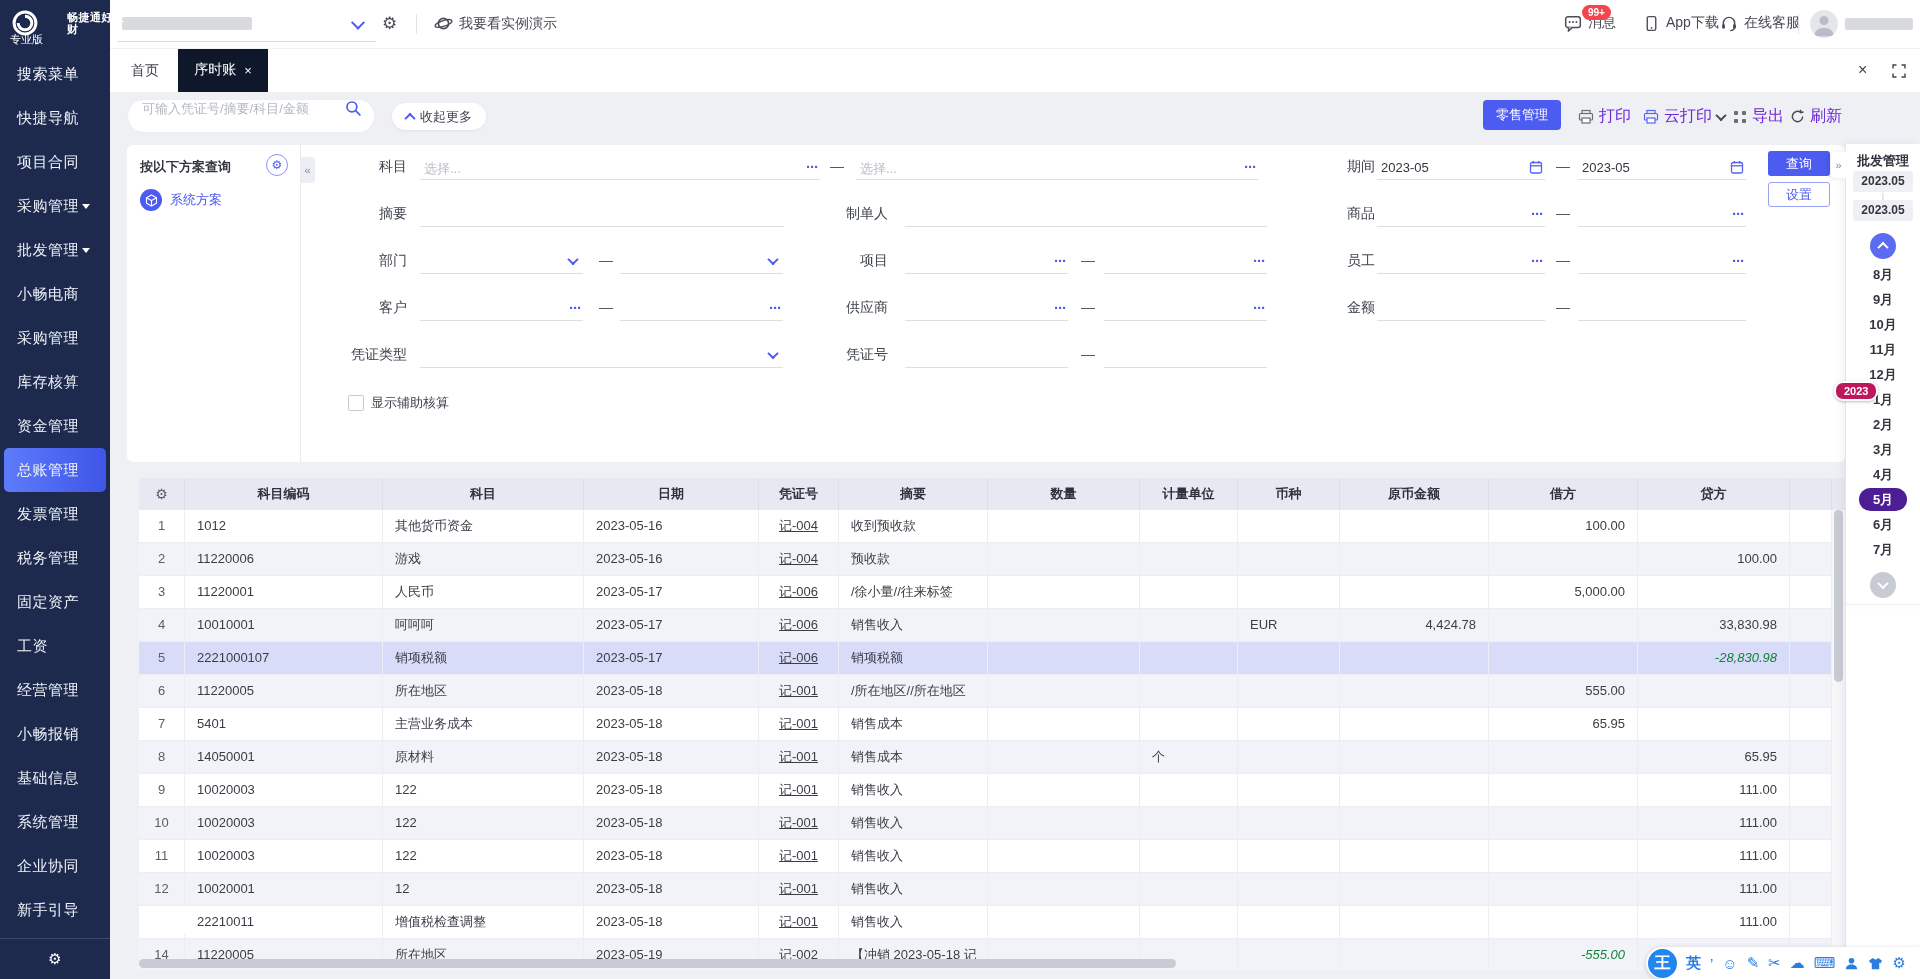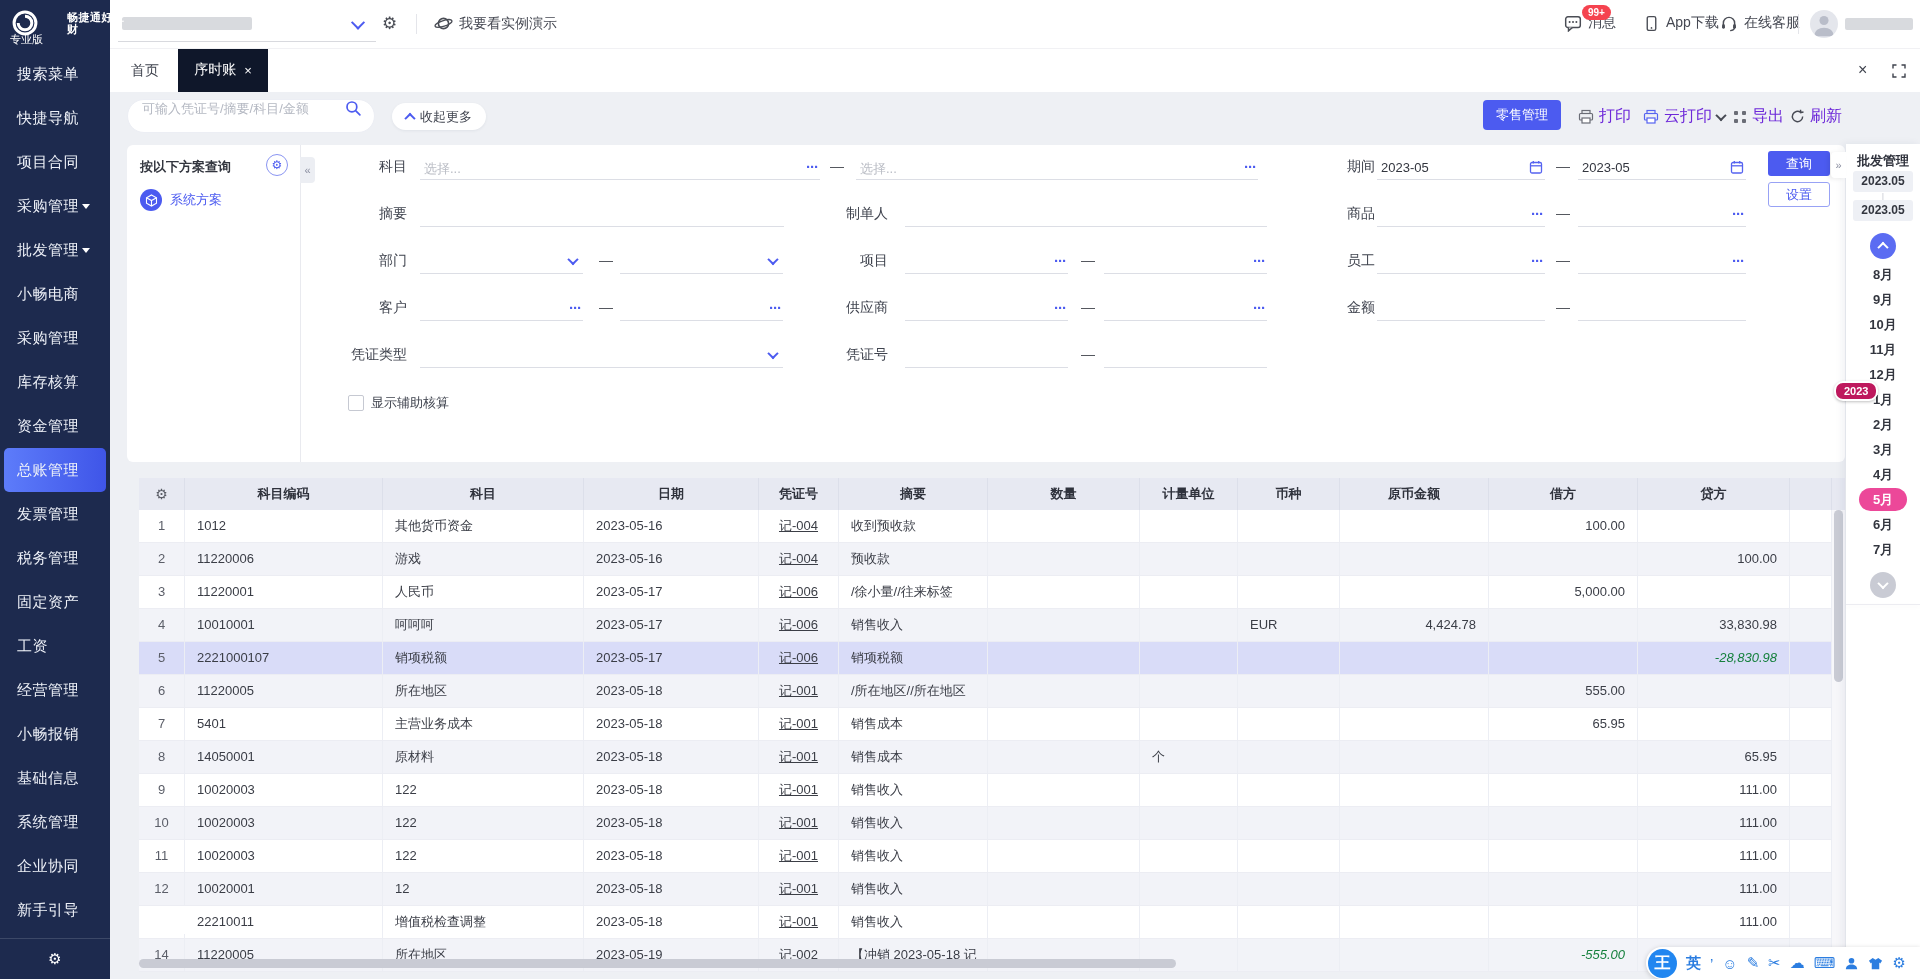--- a/index.html
+++ b/index.html
@@ -89,21 +89,21 @@
   .period-handle{position:absolute;left:-15px;top:8px;width:15px;height:26px;background:#fff;border-radius:4px 0 0 4px;box-shadow:-3px 1px 4px rgba(0,0,0,.08);color:#8a8ea0;font-size:11px;display:flex;align-items:center;justify-content:center;cursor:pointer;}
   .period-title{position:absolute;top:8px;left:0;right:0;text-align:center;font-size:13px;font-weight:700;color:#2f323c;}
   .pbox{position:absolute;left:7px;width:60px;height:21px;background:#eef0f5;border-radius:3px;font-size:12px;font-weight:700;color:#33363f;text-align:center;line-height:21px;cursor:pointer;}
   .psep{position:absolute;top:49px;left:0;right:0;text-align:center;color:#c8cad2;font-size:9px;line-height:8px;}
   .pager{position:absolute;left:24px;width:26px;height:26px;border-radius:50%;display:flex;align-items:center;justify-content:center;cursor:pointer;}
   .pager.up{top:89px;background:#5b6cf2;}
   .pager.down{top:428px;background:#c9cbd4;}
   .pager .chev{border-color:#fff;}
   .months{position:absolute;top:118px;left:0;right:0;}
   .month{height:25px;display:flex;align-items:center;justify-content:center;font-size:13px;font-weight:700;color:#33363f;cursor:pointer;}
-  .month.on span{background:#ec4899;color:#fff;width:48px;height:23px;line-height:23px;border-radius:12px;text-align:center;}
+  .month.on span{background:#4c1d95;color:#fff;width:48px;height:23px;line-height:23px;border-radius:12px;text-align:center;}
   .year-badge{position:absolute;left:-12px;top:237px;background:#be185d;color:#fff;font-size:11px;font-weight:700;padding:2px 8px;border-radius:9px;border:2px solid #fff;box-shadow:0 1px 3px rgba(0,0,0,.25);z-index:2;}
   .period-sep{position:absolute;top:460px;left:0;right:0;height:1px;background:#ececf1;box-shadow:0 2px 4px rgba(0,0,0,.05);}
 
   
   .ime{position:absolute;left:1646px;top:947px;width:274px;height:32px;background:#fff;border-radius:18px 0 0 18px;box-shadow:0 1px 5px rgba(0,0,0,.18);display:flex;align-items:center;gap:9px;padding-left:2px;box-sizing:border-box;z-index:7;}
   .ime-logo{width:29px;height:29px;border-radius:50%;background:#2186f0;color:#fff;font-weight:700;font-size:16px;display:flex;align-items:center;justify-content:center;flex:none;cursor:pointer;}
   .ime-en{color:#2b7de0;font-weight:700;font-size:15px;cursor:pointer;}
   .ime-ic{color:#2b7de0;font-size:15px;display:flex;align-items:center;cursor:pointer;}
 </style>
 </head>

